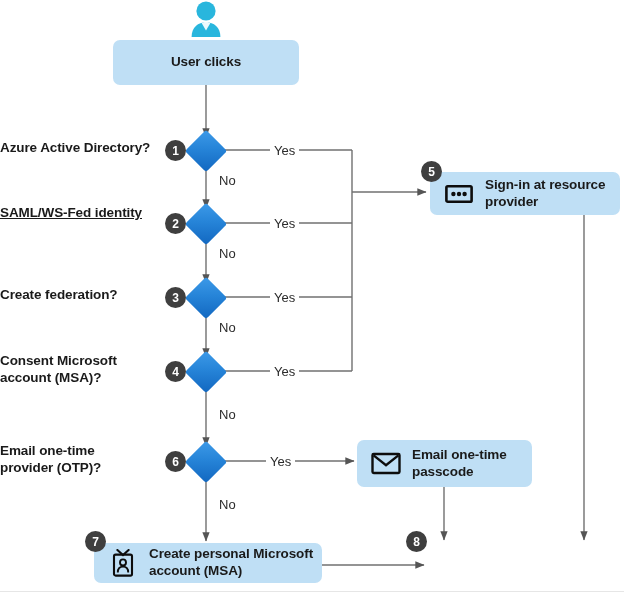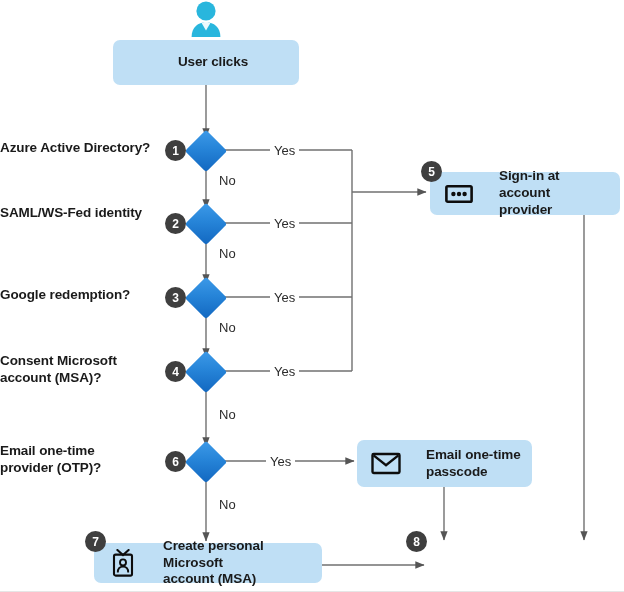--- a/index.html
+++ b/index.html
@@ -54,21 +54,20 @@
     height: 30px;
     margin-left: 14px;
     margin-right: 11px;
     display: flex;
     align-items: center;
     justify-content: center;
   }
   .node-box .box-label {
     flex: 1 1 auto;
     padding-right: 8px;
-    padding-left: 14px;
   }
   .node-box.centered .box-label {
     padding-right: 0;
   }
 
   
   .diamond {
     position: absolute;
     width: 30px;
     height: 30px;
@@ -180,30 +179,30 @@
   </div>
 
   <div class="q-label" style="left:0px; top:140px; width:158px;">
     <div>Azure Active Directory?</div>
   </div>
   <div class="badge" style="left:165px; top:140px;">1</div>
   <div class="diamond" style="left:191px; top:136px;"></div>
   <div class="edge-label" style="left:270px; top:144px;">Yes</div>
   <div class="edge-label" style="left:215px; top:174px;">No</div>
 
-  <div class="q-label" style="left:0px; top:205px; width:158px;">
+  <div class="q-label" style="left:0px; top:205px; width:158px;text-decoration:underline;">
     <div>SAML/WS-Fed identity</div>
   </div>
   <div class="badge" style="left:165px; top:213px;">2</div>
   <div class="diamond" style="left:191px; top:209px;"></div>
   <div class="edge-label" style="left:270px; top:217px;">Yes</div>
   <div class="edge-label" style="left:215px; top:247px;">No</div>
 
   <div class="q-label" style="left:0px; top:287px; width:158px;">
-    <div>Google redemption?</div>
+    <div>Create federation?</div>
   </div>
   <div class="badge" style="left:165px; top:287px;">3</div>
   <div class="diamond" style="left:191px; top:283px;"></div>
   <div class="edge-label" style="left:270px; top:291px;">Yes</div>
   <div class="edge-label" style="left:215px; top:321px;">No</div>
 
   <div class="q-label" style="left:0px; top:353px; width:158px;">
     <div>Consent Microsoft</div>
     <div>account (MSA)?</div>
   </div>
@@ -225,21 +224,21 @@
   <div class="node-box" style="left:430px; top:172px; width:190px; height:43px;">
     <div class="box-icon">
       <svg width="28" height="20" viewBox="0 0 28 20" xmlns="http://www.w3.org/2000/svg">
         <rect x="1.4" y="2.2" width="25.2" height="15.6" rx="1.4" fill="none" stroke="#0d0d0d" stroke-width="2.6"></rect>
         <circle cx="8.4" cy="10" r="2.2" fill="#0d0d0d"></circle>
         <circle cx="14" cy="10" r="2.2" fill="#0d0d0d"></circle>
         <circle cx="19.6" cy="10" r="2.2" fill="#0d0d0d"></circle>
       </svg>
     </div>
     <div class="box-label">
-      <div>Sign-in at account</div>
+      <div>Sign-in at resource</div>
       <div>provider</div>
     </div>
   </div>
 
   <div class="node-box" style="left:357px; top:440px; width:175px; height:47px;">
     <div class="box-icon">
       <svg width="30" height="23" viewBox="0 0 30 23" xmlns="http://www.w3.org/2000/svg">
         <rect x="1.5" y="2" width="27" height="19" rx="1.2" fill="none" stroke="#0d0d0d" stroke-width="2.4"></rect>
         <path d="M2.6 3.4 L15 13.2 L27.4 3.4" fill="none" stroke="#0d0d0d" stroke-width="2.4"></path>
       </svg>

